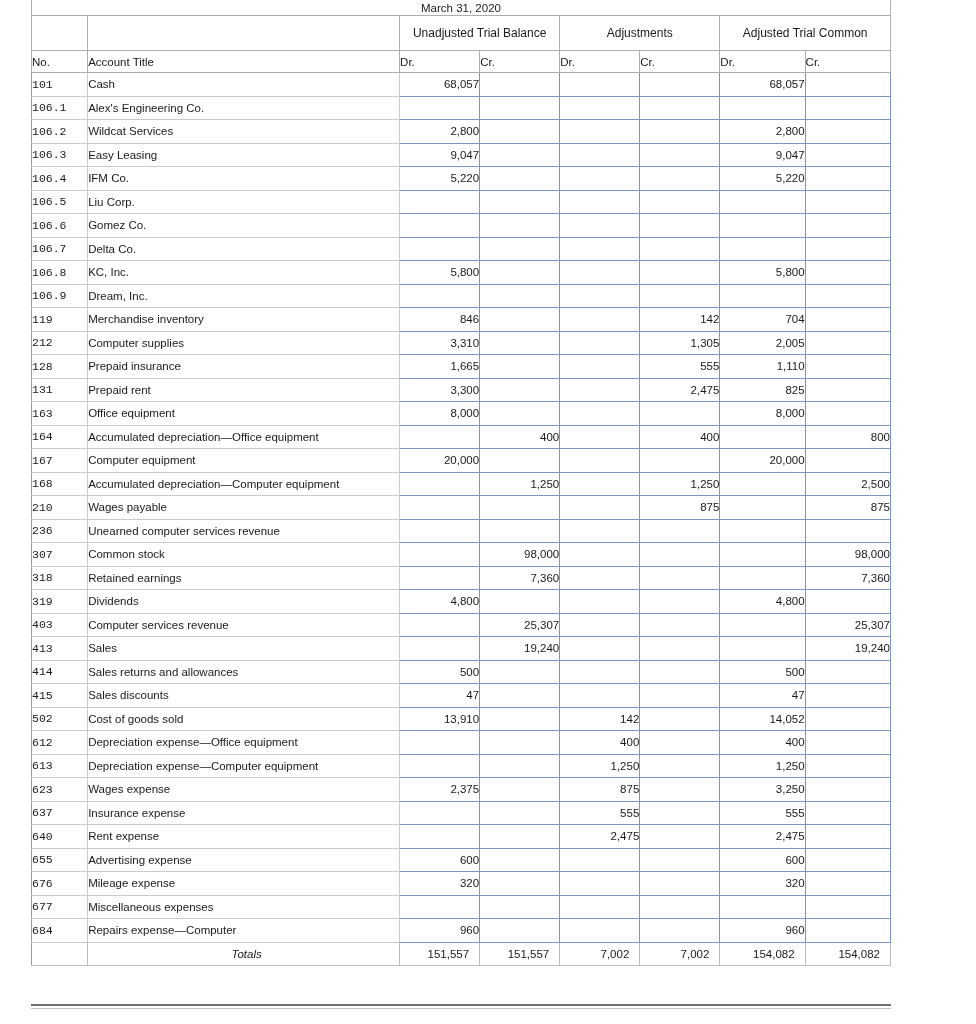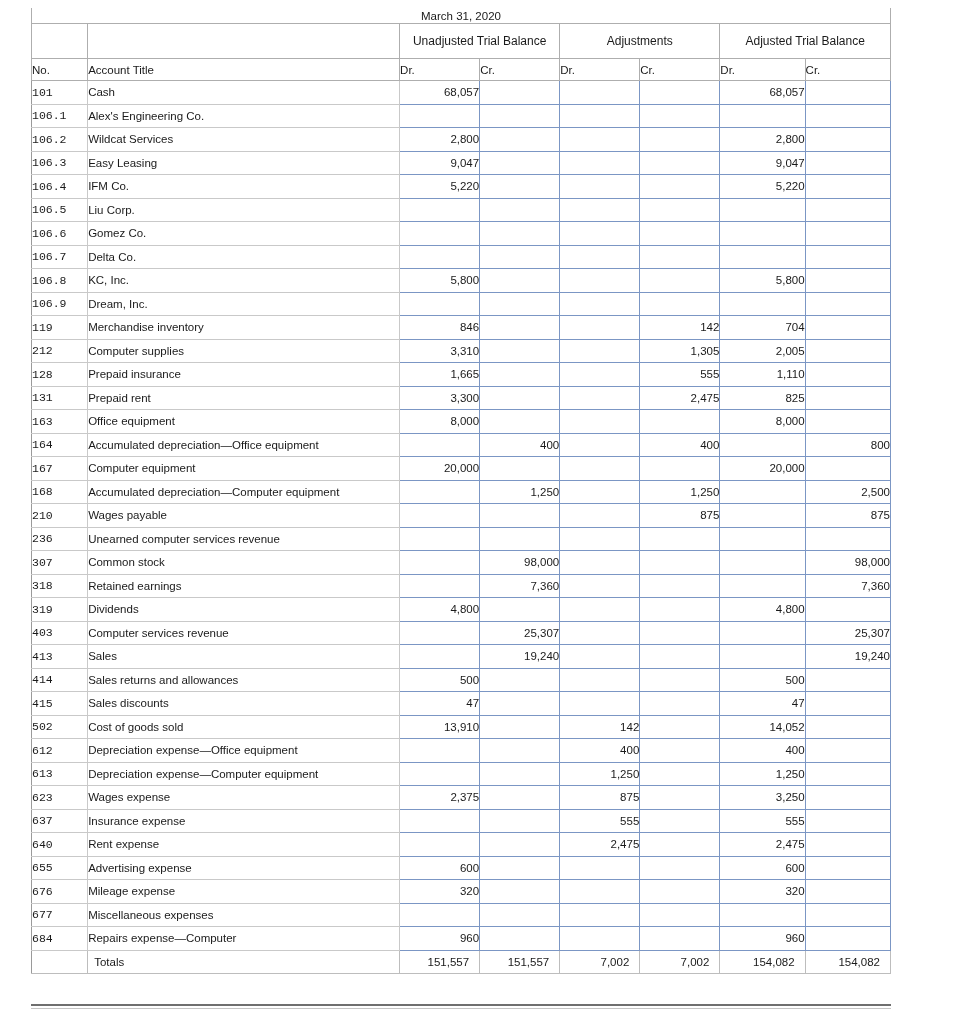--- a/index.html
+++ b/index.html
@@ -11,21 +11,21 @@
     width: 976px;
     height: 1024px;
     font-family: "Liberation Sans", sans-serif;
     color: #1a1a1a;
     overflow: hidden;
   }
 
   #sheet {
     position: absolute;
     left: 31px;
-    top: 8px;
+    top: 0px;
     width: 860px;
   }
 
   table.worksheet {
     width: 860px;
     border-collapse: collapse;
     table-layout: fixed;
     font-size: 11.5px;
   }
 
@@ -98,22 +98,23 @@
   
   tr.totals-row td {
     height: 22px;
     font-size: 11.5px;
     border: 1px solid #bdbdbd;
   }
   tr.totals-row td.c-no {
     border-left: 1px solid #9a9a9a;
   }
   tr.totals-row td.c-title {
-    text-align: left;
+    text-align: center;
     padding-left: 6px;
+    font-style: italic;
   }
   tr.totals-row td.c-num {
     border: 1px solid #bdbdbd;
     text-align: right;
     padding-right: 10px;
   }
 
   
   #bottom-rule {
     position: absolute;
@@ -155,21 +156,21 @@
     </colgroup>
     <tbody id="table-body">
       <tr class="title-row">
         <td colspan="8">March 31, 2020</td>
       </tr>
       <tr class="grp-row">
         <td class="blank-no"></td>
         <td class="blank-title"></td>
         <td colspan="2">Unadjusted Trial Balance</td>
         <td colspan="2">Adjustments</td>
-        <td colspan="2">Adjusted Trial Balance</td>
+        <td colspan="2">Adjusted Trial Common</td>
       </tr>
       <tr class="sub-row">
         <td>No.</td>
         <td>Account Title</td>
         <td>Dr.</td>
         <td>Cr.</td>
         <td>Dr.</td>
         <td>Cr.</td>
         <td>Dr.</td>
         <td>Cr.</td>

